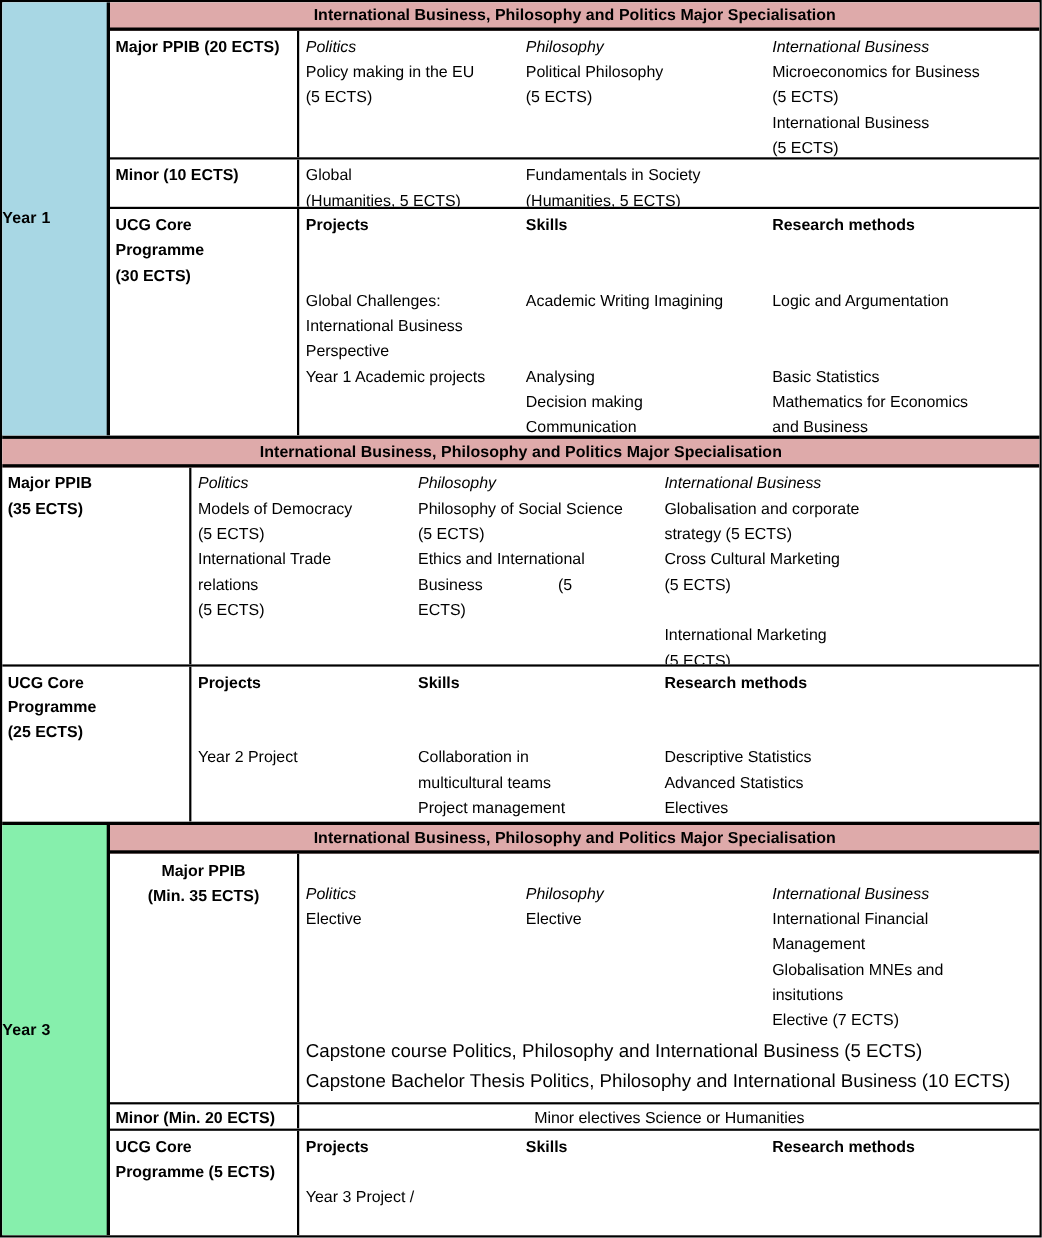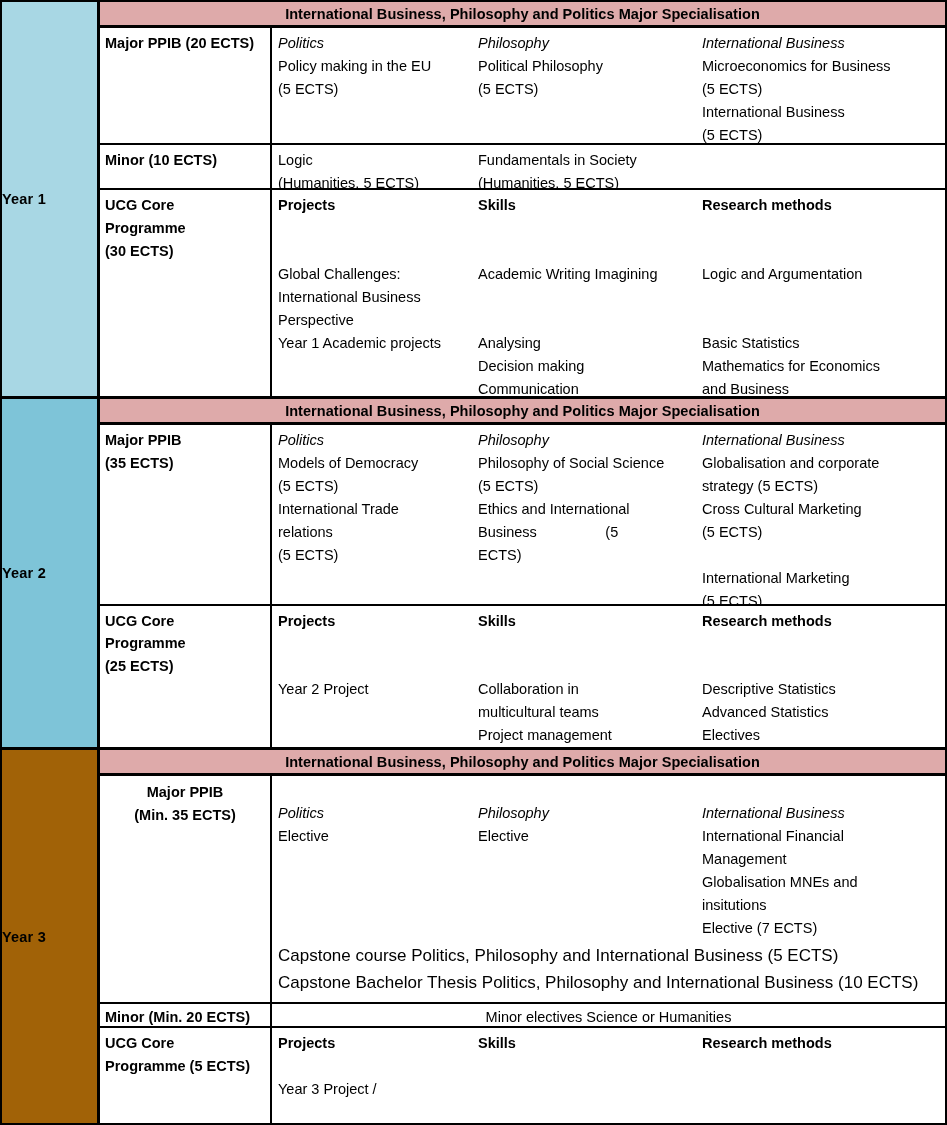--- a/index.html
+++ b/index.html
@@ -206,21 +206,21 @@
         </div>
       </div>
 
       <div class="section-row" style="height:45px;">
         <div class="section-label">
           <span>Minor (10 ECTS)</span>
         </div>
         <div class="section-content">
           <div class="track-cols">
             <div class="track-col c1">
-              <div class="track-item">Logic</div>
+              <div class="track-item">Global</div>
               <div class="track-item">(Humanities, 5 ECTS)</div>
             </div>
             <div class="track-col c2">
               <div class="track-item">Fundamentals in Society</div>
               <div class="track-item">(Humanities, 5 ECTS)</div>
             </div>
             <div class="track-col c3"></div>
           </div>
         </div>
       </div>
@@ -260,23 +260,20 @@
               <div class="track-item">and Business</div>
             </div>
           </div>
         </div>
       </div>
 
     </div>
   </div>
 
   <div class="year-block y2">
-    <div class="year-label" style="background:#7ec4d8;">
-      <span>Year 2</span>
-    </div>
     <div class="year-body">
 
       <div class="spec-banner" style="background:#deaaaa;">
         <span>International Business, Philosophy and Politics Major Specialisation</span>
       </div>
 
       <div class="section-row" style="height:195px;">
         <div class="section-label">
           <div>Major PPIB</div>
           <div>(35 ECTS)</div>
@@ -341,21 +338,21 @@
               <div class="track-item">Electives</div>
             </div>
           </div>
         </div>
       </div>
 
     </div>
   </div>
 
   <div class="year-block y3">
-    <div class="year-label" style="background:#a16207;">
+    <div class="year-label" style="background:#86efac;">
       <span>Year 3</span>
     </div>
     <div class="year-body">
 
       <div class="spec-banner" style="background:#deaaaa;">
         <span>International Business, Philosophy and Politics Major Specialisation</span>
       </div>
 
       <div class="section-row" style="height:243px;">
         <div class="section-label centered pad-top">

